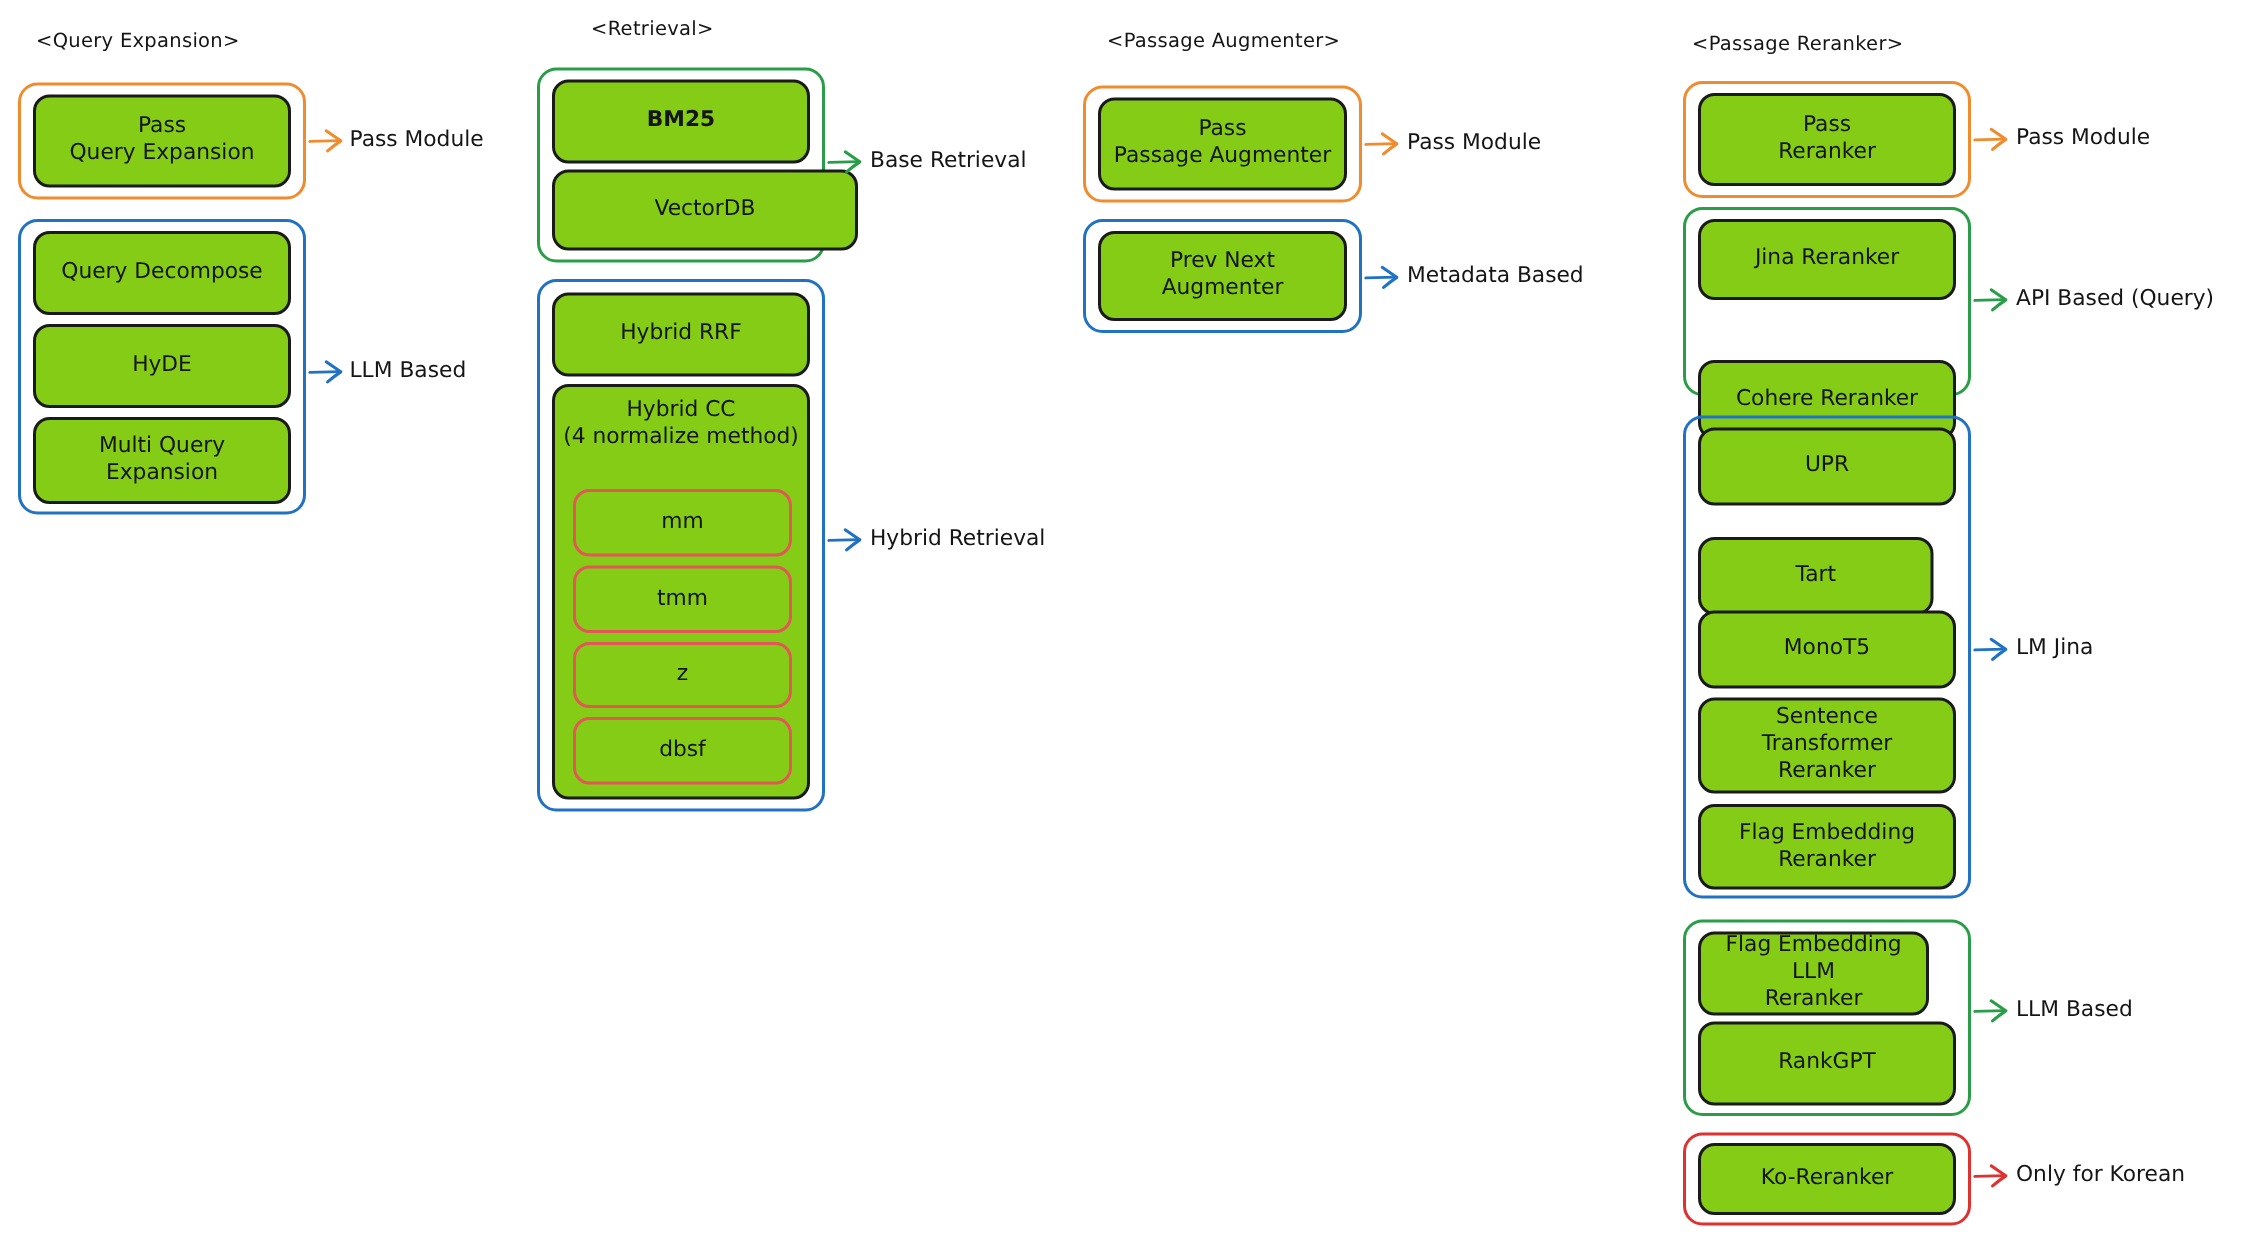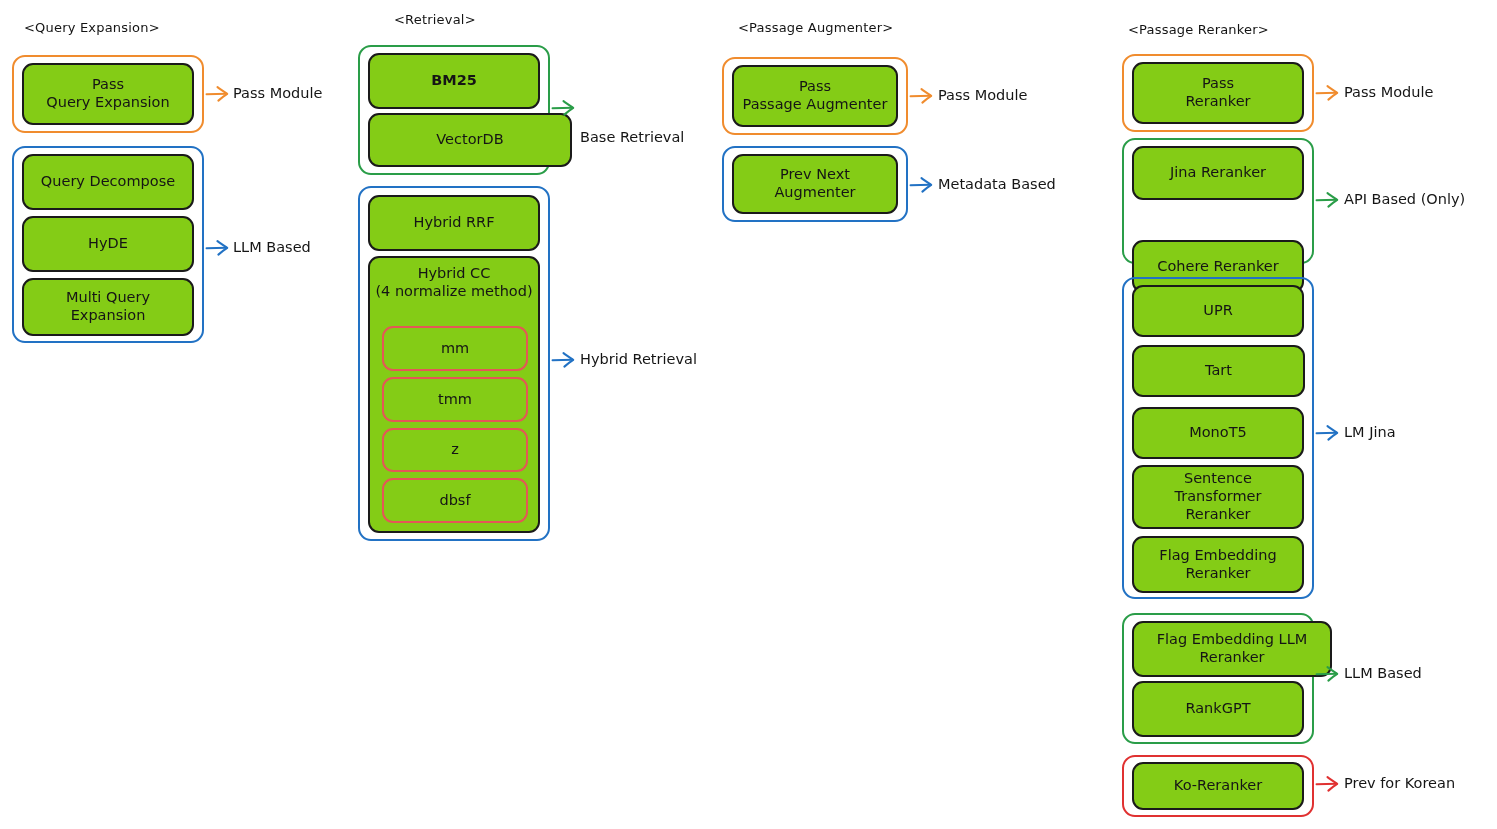--- a/index.html
+++ b/index.html
@@ -87,21 +87,21 @@
     <div class="col-title" style="left: 394px; top: 12px; text-align: center;">&lt;Retrieval&gt;</div>
     <div class="group green" style="left: 358px; top: 45px; width: 192px; height: 130px;"></div>
     <div class="node" style="left: 368px; top: 53px; width: 172px; height: 56px; font-weight: bold;">BM25</div>
     <div class="node" style="left: 368px; top: 113px; width: 204px; height: 54px;">VectorDB</div>
     <div class="arrow-wrap" style="left: 552px; top: 98px;">
       <svg width="26" height="18" viewBox="0 0 26 18">
         <path d="M0.5,9.3 C6,9.1 12,9.0 20.5,8.8" stroke="#2a9d48" stroke-width="1.9" fill="none" stroke-linecap="round"></path>
         <path d="M11.5,2.2 C15,4.6 18.8,7.2 21.2,8.9 C18.6,10.6 15.2,13.2 12.4,15.6" stroke="#2a9d48" stroke-width="2.1" fill="none" stroke-linecap="round" stroke-linejoin="round"></path>
       </svg>
     </div>
-    <div class="arrow-label" style="left: 580px; top: 100px; margin-top: 30px;">Base Retrieval</div>
+    <div class="arrow-label" style="left: 580px; top: 100px;">Base Retrieval</div>
     <div class="group blue" style="left: 358px; top: 186px; width: 192px; height: 355px;"></div>
     <div class="node" style="left: 368px; top: 195px; width: 172px; height: 56px;">Hybrid RRF</div>
     <div class="node" style="left: 368px; top: 256px; width: 172px; height: 277px; align-items: flex-start; padding-top: 7px;"><div style="width: 100%; text-align: center; white-space: pre-line; line-height: 1.22;">Hybrid CC
 (4 normalize method)</div></div>
     <div class="node red" style="left: 382px; top: 326px; width: 146px; height: 45px;">mm</div>
     <div class="node red" style="left: 382px; top: 377px; width: 146px; height: 45px;">tmm</div>
     <div class="node red" style="left: 382px; top: 428px; width: 146px; height: 44px;">z</div>
     <div class="node red" style="left: 382px; top: 478px; width: 146px; height: 45px;">dbsf</div>
     <div class="arrow-wrap" style="left: 552px; top: 350px;">
       <svg width="26" height="18" viewBox="0 0 26 18">
@@ -144,50 +144,50 @@
     <div class="arrow-label" style="left: 1344px; top: 85px;">Pass Module</div>
     <div class="group green" style="left: 1122px; top: 138px; width: 192px; height: 126px;"></div>
     <div class="node" style="left: 1132px; top: 146px; width: 172px; height: 54px;">Jina Reranker</div>
     <div class="node" style="left: 1132px; top: 204px; width: 172px; height: 53px; margin-top: 36px;">Cohere Reranker</div>
     <div class="arrow-wrap" style="left: 1316px; top: 190px;">
       <svg width="26" height="18" viewBox="0 0 26 18">
         <path d="M0.5,9.3 C6,9.1 12,9.0 20.5,8.8" stroke="#2a9d48" stroke-width="1.9" fill="none" stroke-linecap="round"></path>
         <path d="M11.5,2.2 C15,4.6 18.8,7.2 21.2,8.9 C18.6,10.6 15.2,13.2 12.4,15.6" stroke="#2a9d48" stroke-width="2.1" fill="none" stroke-linecap="round" stroke-linejoin="round"></path>
       </svg>
     </div>
-    <div class="arrow-label" style="left: 1344px; top: 192px;">API Based (Only)</div>
+    <div class="arrow-label" style="left: 1344px; top: 192px;">API Based (Query)</div>
     <div class="group blue" style="left: 1122px; top: 277px; width: 192px; height: 322px;"></div>
     <div class="node" style="left: 1132px; top: 285px; width: 172px; height: 52px;">UPR</div>
-    <div class="node" style="left: 1132px; top: 345px; width: 173px; height: 52px;">Tart</div>
+    <div class="node" style="left: 1132px; top: 358px; width: 157px; height: 52px;">Tart</div>
     <div class="node" style="left: 1132px; top: 407px; width: 172px; height: 52px;">MonoT5</div>
     <div class="node" style="left: 1132px; top: 465px; width: 172px; height: 64px;">Sentence
 Transformer
 Reranker</div>
     <div class="node" style="left: 1132px; top: 536px; width: 172px; height: 57px;">Flag Embedding
 Reranker</div>
     <div class="arrow-wrap" style="left: 1316px; top: 423px;">
       <svg width="26" height="18" viewBox="0 0 26 18">
         <path d="M0.5,9.3 C6,9.1 12,9.0 20.5,8.8" stroke="#2272c4" stroke-width="1.9" fill="none" stroke-linecap="round"></path>
         <path d="M11.5,2.2 C15,4.6 18.8,7.2 21.2,8.9 C18.6,10.6 15.2,13.2 12.4,15.6" stroke="#2272c4" stroke-width="2.1" fill="none" stroke-linecap="round" stroke-linejoin="round"></path>
       </svg>
     </div>
     <div class="arrow-label" style="left: 1344px; top: 425px;">LM Jina</div>
     <div class="group green" style="left: 1122px; top: 613px; width: 192px; height: 131px;"></div>
-    <div class="node" style="left: 1132px; top: 621px; width: 200px; height: 56px;">Flag Embedding LLM
+    <div class="node" style="left: 1132px; top: 621px; width: 154px; height: 56px;">Flag Embedding LLM
 Reranker</div>
     <div class="node" style="left: 1132px; top: 681px; width: 172px; height: 56px;">RankGPT</div>
     <div class="arrow-wrap" style="left: 1316px; top: 664px;">
       <svg width="26" height="18" viewBox="0 0 26 18">
         <path d="M0.5,9.3 C6,9.1 12,9.0 20.5,8.8" stroke="#2a9d48" stroke-width="1.9" fill="none" stroke-linecap="round"></path>
         <path d="M11.5,2.2 C15,4.6 18.8,7.2 21.2,8.9 C18.6,10.6 15.2,13.2 12.4,15.6" stroke="#2a9d48" stroke-width="2.1" fill="none" stroke-linecap="round" stroke-linejoin="round"></path>
       </svg>
     </div>
     <div class="arrow-label" style="left: 1344px; top: 666px;">LLM Based</div>
     <div class="group red" style="left: 1122px; top: 755px; width: 192px; height: 62px;"></div>
     <div class="node" style="left: 1132px; top: 762px; width: 172px; height: 48px;">Ko-Reranker</div>
     <div class="arrow-wrap" style="left: 1316px; top: 774px;">
       <svg width="26" height="18" viewBox="0 0 26 18">
         <path d="M0.5,9.3 C6,9.1 12,9.0 20.5,8.8" stroke="#e03131" stroke-width="1.9" fill="none" stroke-linecap="round"></path>
         <path d="M11.5,2.2 C15,4.6 18.8,7.2 21.2,8.9 C18.6,10.6 15.2,13.2 12.4,15.6" stroke="#e03131" stroke-width="2.1" fill="none" stroke-linecap="round" stroke-linejoin="round"></path>
       </svg>
     </div>
-    <div class="arrow-label" style="left: 1344px; top: 776px;">Prev for Korean</div>
+    <div class="arrow-label" style="left: 1344px; top: 776px;">Only for Korean</div>
   </div>
 
 </body></html>

